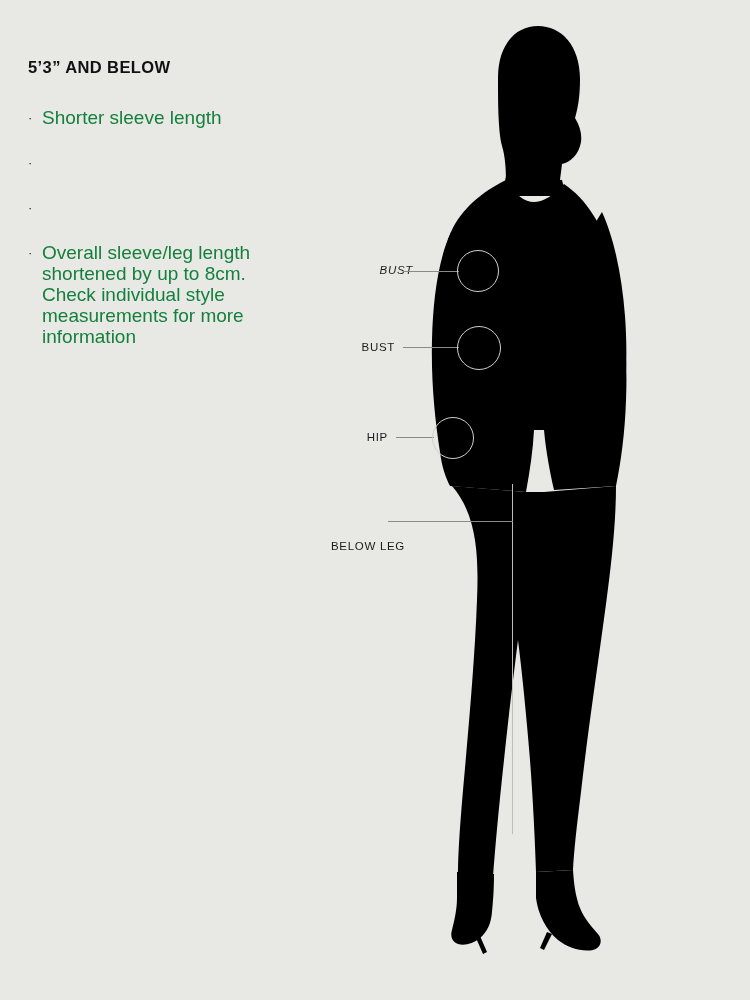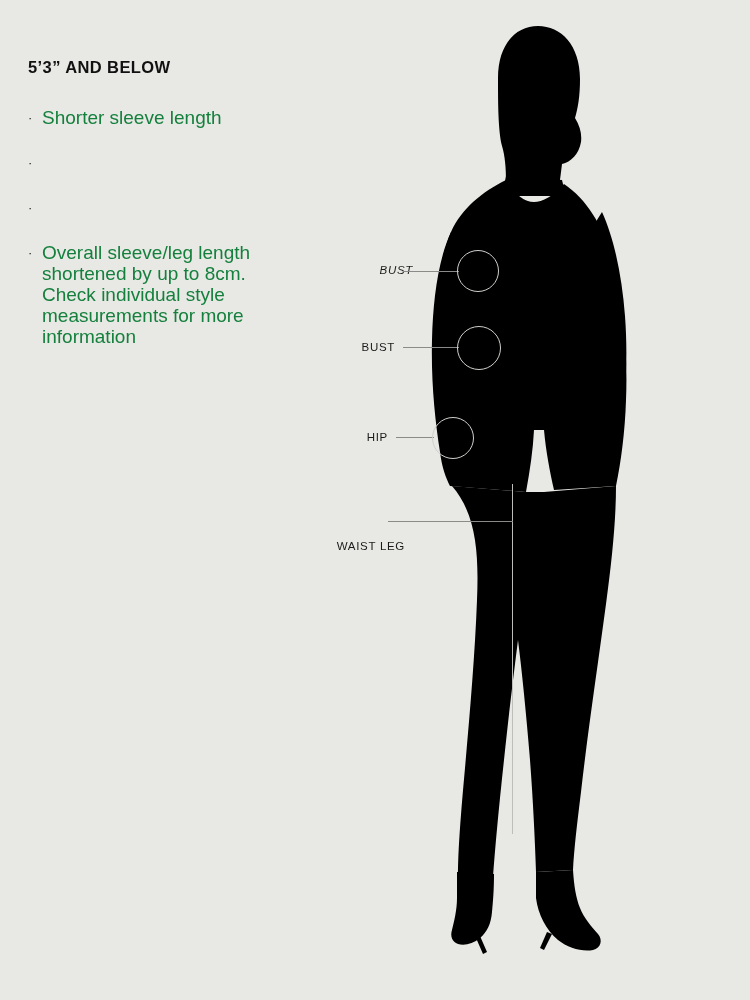--- a/index.html
+++ b/index.html
@@ -226,17 +226,17 @@
     <div class="callout-circle" style="left:127px; top:250px; width:40px; height:40px;"></div>
 
     <div class="callout-label" style="left:0px; top:341px; width:65px;">BUST</div>
     <div class="callout-line" style="left:73px; top:347px; width:56px;"></div>
     <div class="callout-circle" style="left:127px; top:326px; width:42px; height:42px;"></div>
 
     <div class="callout-label" style="left:-2px; top:431px; width:60px;">HIP</div>
     <div class="callout-line" style="left:66px; top:437px; width:38px;"></div>
     <div class="callout-circle" style="left:102px; top:417px; width:40px; height:40px;"></div>
 
-    <div class="callout-label" style="left:-35px; top:540px; width:110px;">WAIST LEG</div>
+    <div class="callout-label" style="left:-35px; top:540px; width:110px;">BELOW LEG</div>
     <div class="callout-line" style="left:58px; top:521px; width:125px;"></div>
 
   </div>
 </div>
 
 </body></html>

